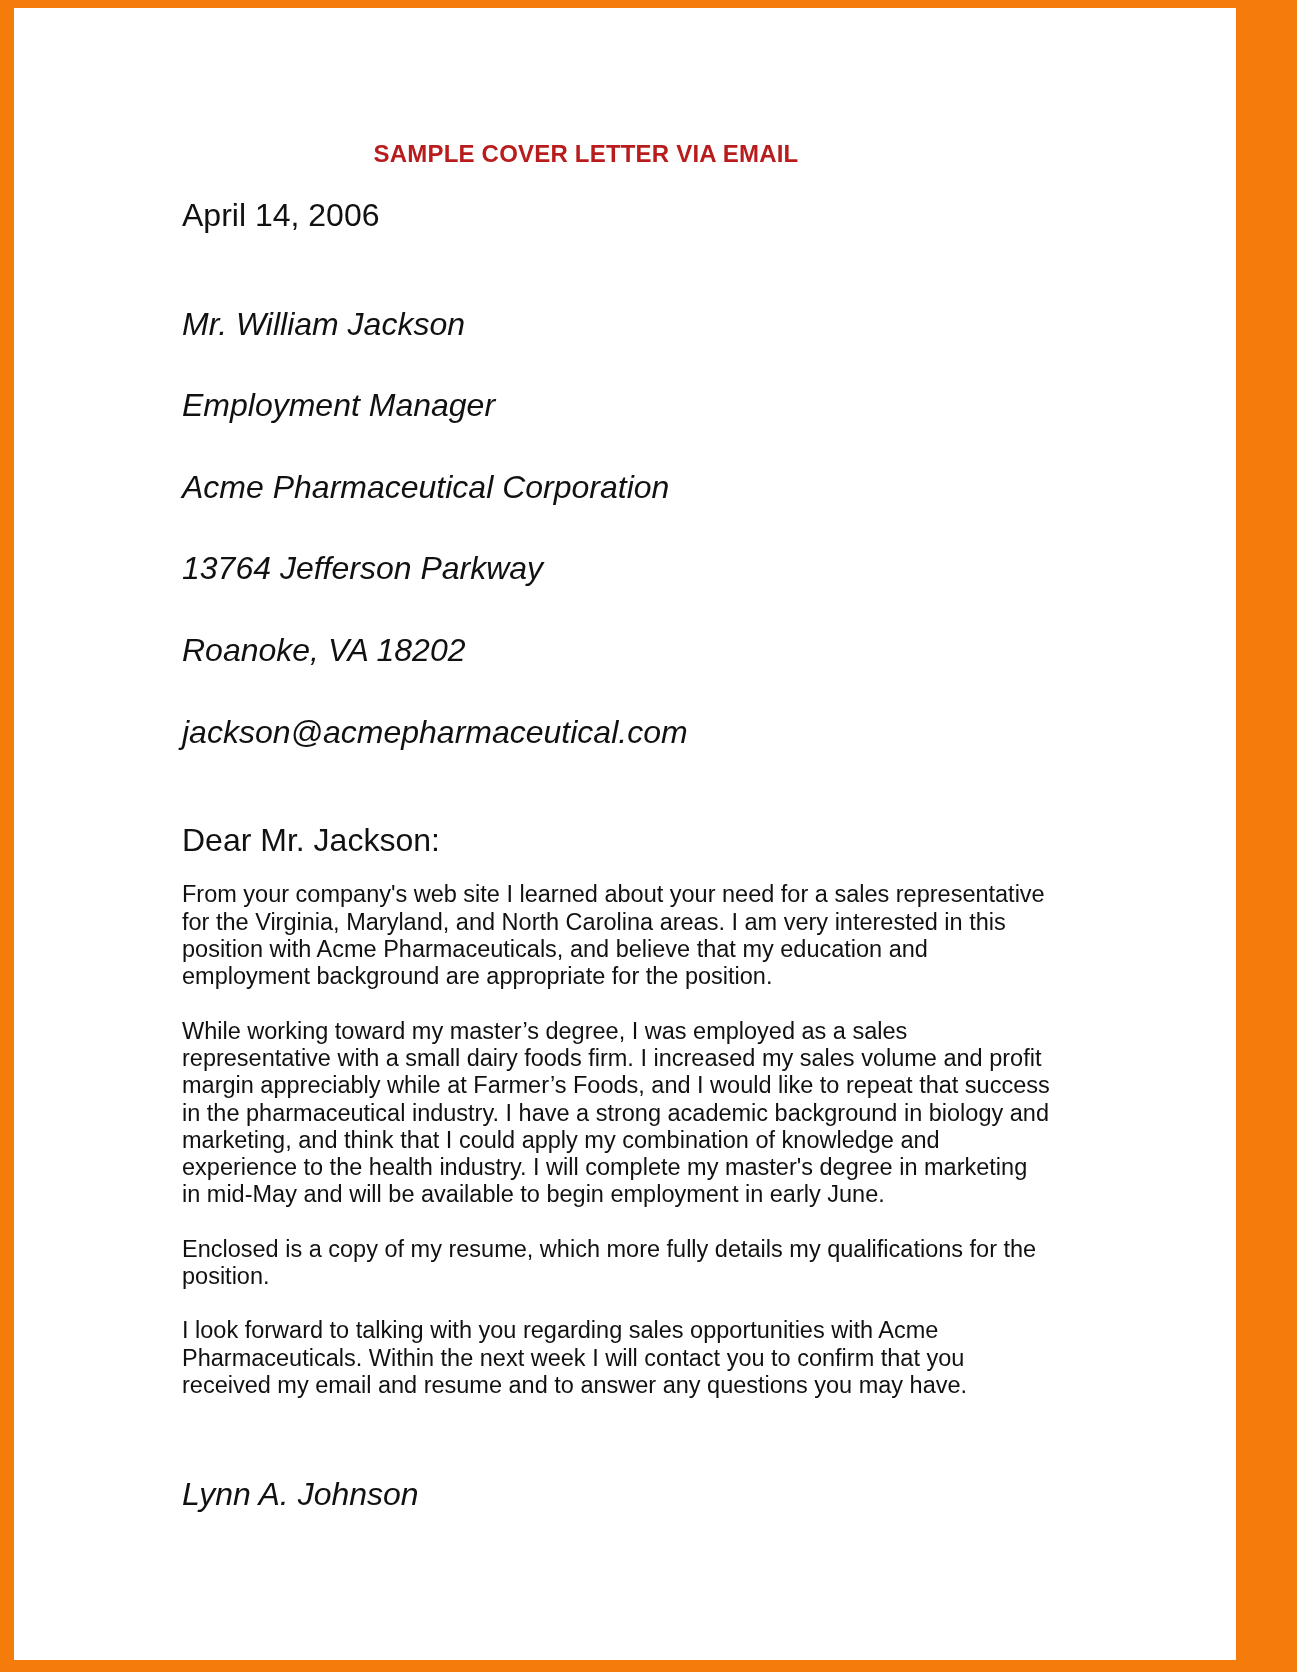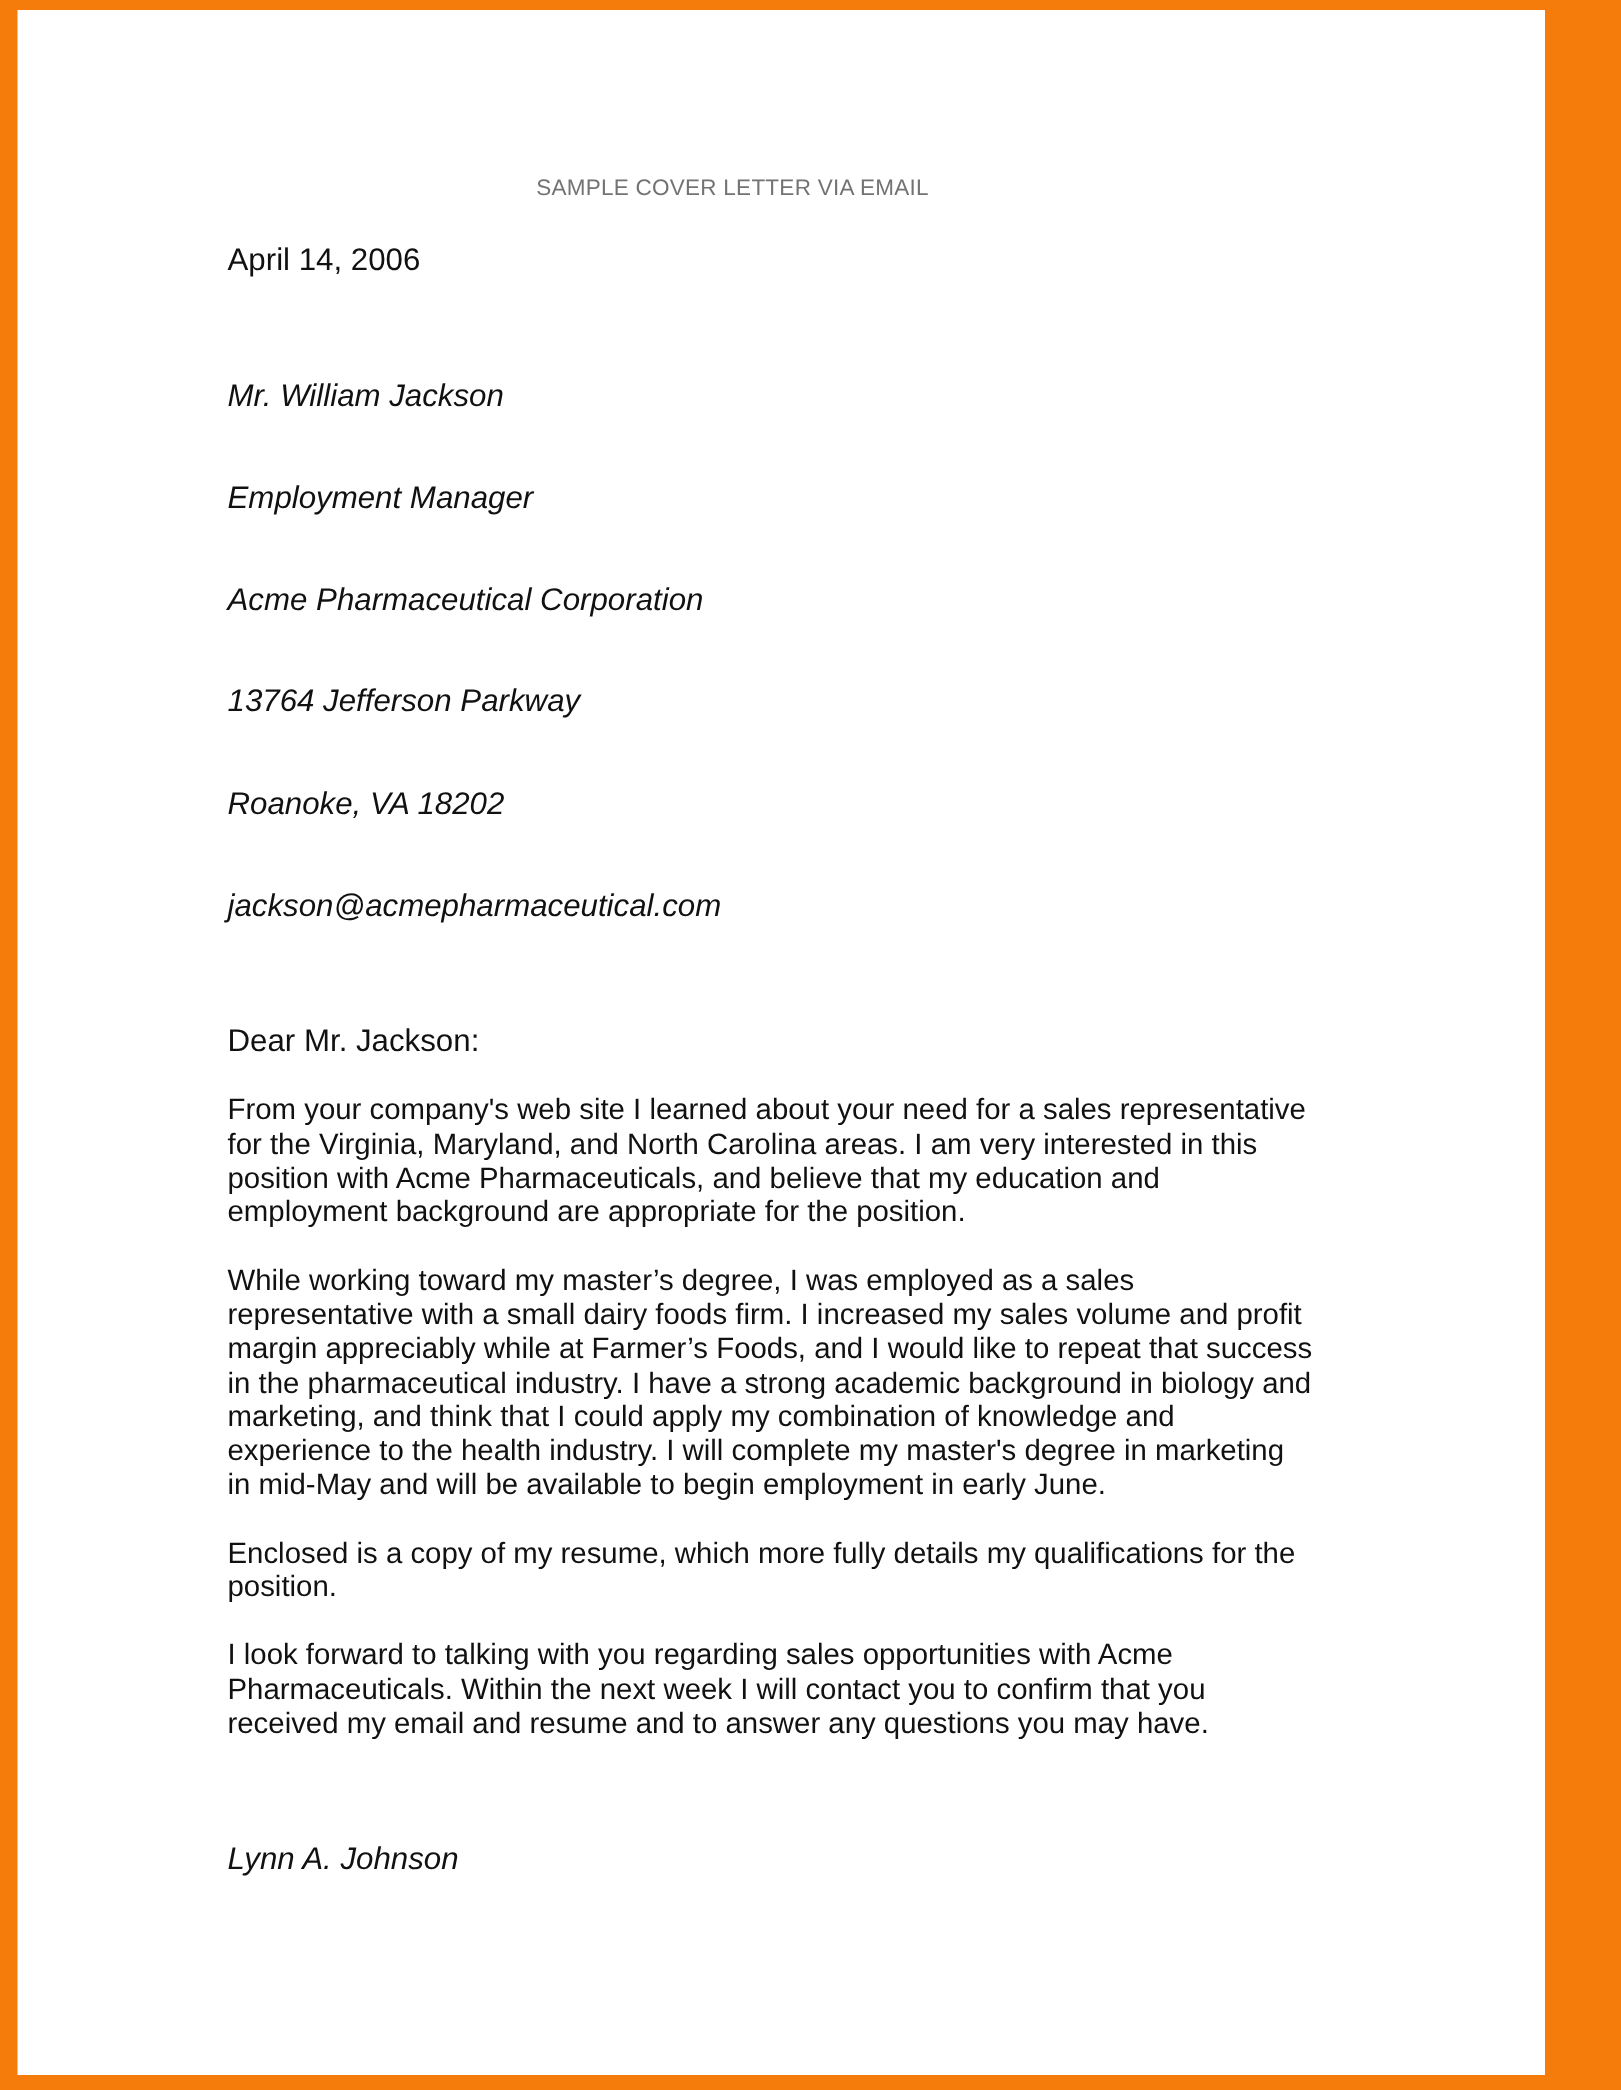--- a/index.html
+++ b/index.html
@@ -37,31 +37,31 @@
   }
 
   .doc-body {
     position: absolute;
     left: 168px;
     top: 132px;
     width: 880px;
   }
 
   .doc-title {
-    font-size: 18px;
-    font-weight: normal;
-    color: #737373;
+    font-size: 24px;
+    font-weight: bold;
+    color: #b91c1c;
     letter-spacing: 0.2px;
     text-align: center;
     width: 700px;
     margin: 0 0 34px 54px;
   }
 
   .block {
-    font-size: 25px;
+    font-size: 32px;
     line-height: 27.2px;
     color: #111111;
     margin: 0 0 27px 0;
     white-space: pre-wrap;
   }
 
   .para {
     font-size: 23.5px;
     line-height: 27.3px;
     color: #111111;

